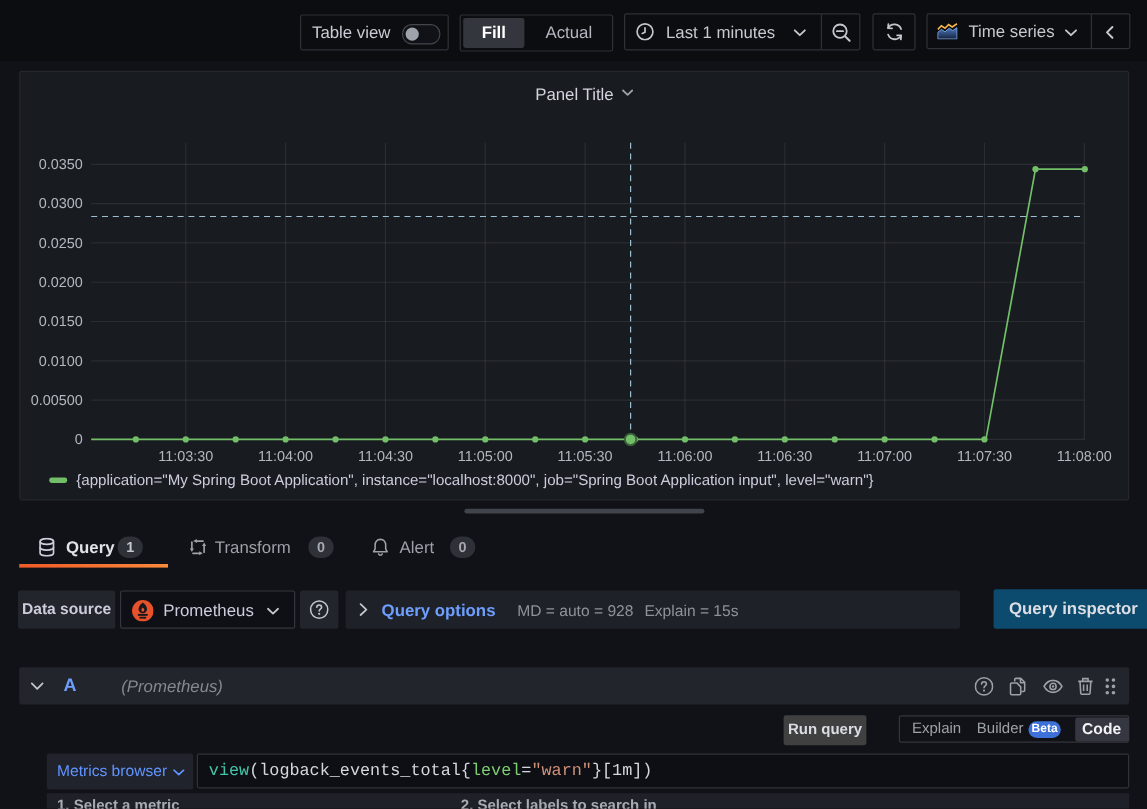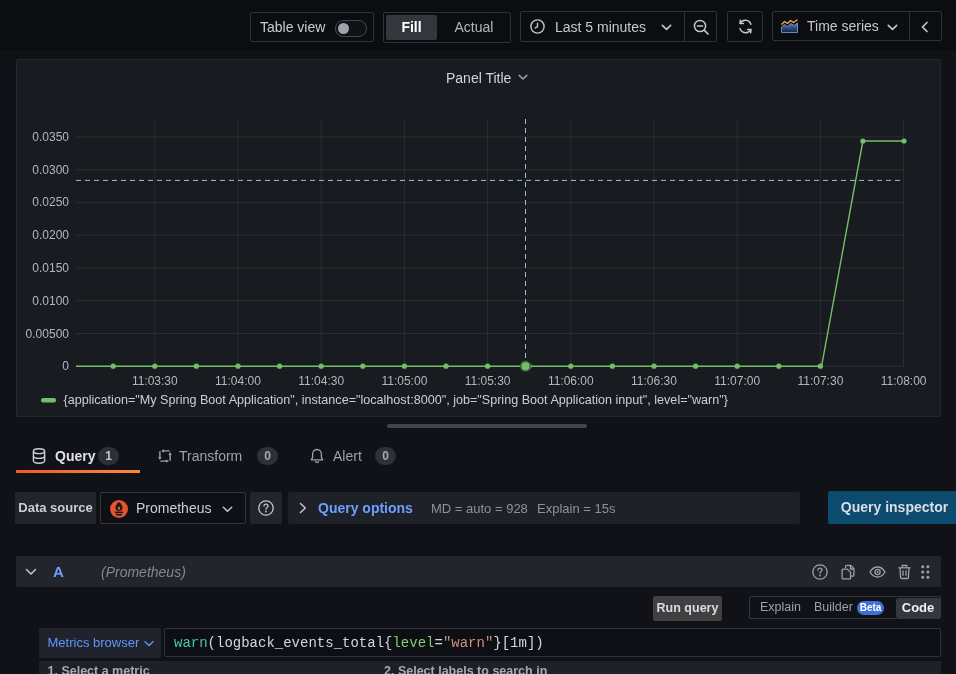--- a/index.html
+++ b/index.html
@@ -24,21 +24,21 @@
 <div class="abs border-box" style="left:383px;top:12px;width:128px;height:31px;">
   <span class="abs" style="left:2px;top:2px;width:51px;height:25px;background:#34363d;border-radius:2px;color:#fff;font-weight:700;font-size:14px;text-align:center;line-height:25px;">Fill</span>
   <span class="abs" style="left:55px;top:2px;width:70px;height:25px;color:#b4b7bf;font-size:14px;text-align:center;line-height:25px;">Actual</span>
 </div>
 
 <div class="abs border-box" style="left:520px;top:11px;width:197px;height:31px;">
   <svg class="abs" style="left:9px;top:7px;" width="15" height="15" viewBox="0 0 15 15">
     <circle cx="7.5" cy="7.5" r="6.6" fill="none" stroke="#c3c6cd" stroke-width="1.4"></circle>
     <path d="M7.5 4.2 L7.5 7.8 L5.2 8.9" fill="none" stroke="#c3c6cd" stroke-width="1.4" stroke-linecap="round" stroke-linejoin="round"></path>
   </svg>
-  <span class="abs txt" style="left:34px;top:7px;font-weight:500;color:#c6c9d0;">Last 5 minutes</span>
+  <span class="abs txt" style="left:34px;top:7px;font-weight:500;color:#c6c9d0;">Last 1 minutes</span>
   <svg class="abs" style="left:140px;top:12px;" width="11" height="7" viewBox="0 0 11 7">
       <path d="M1.3 1.3 L5.5 5.3 L9.7 1.3" fill="none" stroke="#c3c6cd" stroke-width="1.6" stroke-linecap="round" stroke-linejoin="round"></path>
     </svg>
   <div class="abs" style="left:163px;top:0;width:1px;height:29px;background:#2f3138;"></div>
   <svg class="abs" style="left:172px;top:7px;" width="17" height="17" viewBox="0 0 17 17">
     <circle cx="7" cy="7" r="5.6" fill="none" stroke="#c3c6cd" stroke-width="1.5"></circle>
     <line x1="4.4" y1="7" x2="9.6" y2="7" stroke="#c3c6cd" stroke-width="1.5" stroke-linecap="round"></line>
     <line x1="11.2" y1="11.2" x2="15" y2="15" stroke="#c3c6cd" stroke-width="1.7" stroke-linecap="round"></line>
   </svg>
 </div>
@@ -263,19 +263,19 @@
   <span class="abs" style="left:145.5px;top:1px;width:45px;height:20px;background:#34373f;border-radius:2px;color:#f2f3f7;font-size:13px;font-weight:700;text-align:center;line-height:20px;">Code</span>
 </div>
 
 <div class="abs" style="left:39px;top:628px;width:122px;height:30px;background:#20232b;border-radius:2px;">
   <span class="abs" style="left:8.5px;top:7px;font-size:13px;color:#6094ff;white-space:nowrap;">Metrics browser</span>
   <svg class="abs" style="left:105px;top:13px;" width="10" height="6" viewBox="0 0 10 6">
       <path d="M1 0.8 L5 4.6 L9 0.8" fill="none" stroke="#6094ff" stroke-width="1.4" stroke-linecap="round" stroke-linejoin="round"></path>
     </svg>
 </div>
 <div class="abs" style="left:164px;top:628px;width:777px;height:29px;background:#0d0f14;border:1px solid #2f323a;border-radius:2px;box-sizing:border-box;">
-  <span class="abs" style="left:9px;top:6px;font-family:'Liberation Mono',monospace;font-size:14px;color:#d4d7dd;"><span style="color:#45c5a8;">warn</span>(logback_events_total{<span style="color:#7ece6f;">level</span>=<span style="color:#ce9178;">"warn"</span>}[1m])</span>
+  <span class="abs" style="left:9px;top:6px;font-family:'Liberation Mono',monospace;font-size:14px;color:#d4d7dd;"><span style="color:#45c5a8;">view</span>(logback_events_total{<span style="color:#7ece6f;">level</span>=<span style="color:#ce9178;">"warn"</span>}[1m])</span>
 </div>
 
 <div class="abs" style="left:39px;top:661px;width:902px;height:13px;background:#1e2127;">
   <span class="abs" style="left:8.5px;top:3px;font-size:12.5px;font-weight:700;color:#a7abb2;">1. Select a metric</span>
   <span class="abs" style="left:345px;top:3px;font-size:12.5px;font-weight:700;color:#a7abb2;">2. Select labels to search in</span>
 </div>
 
 </body></html>

